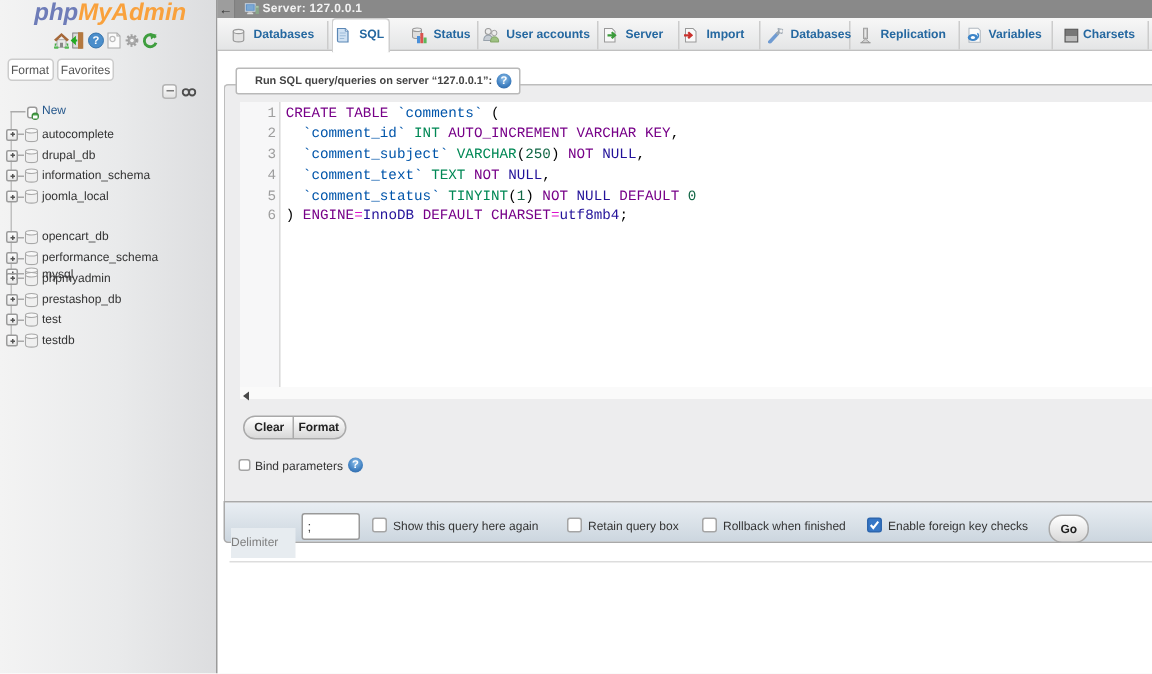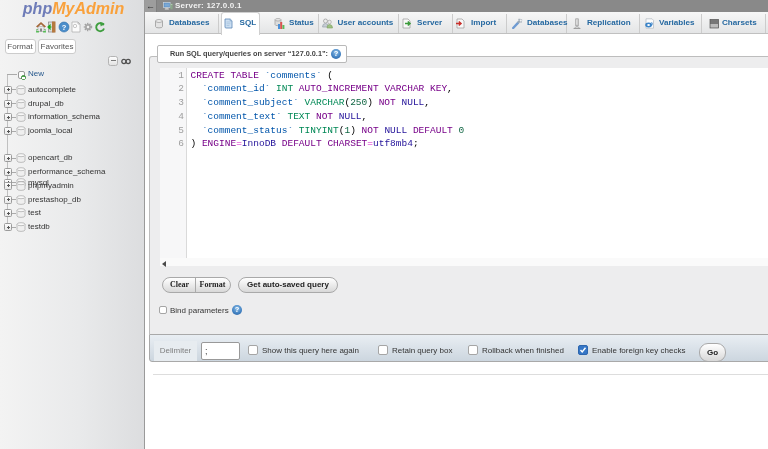--- a/index.html
+++ b/index.html
@@ -74,22 +74,22 @@
 .cblabel { position:absolute; font-size:8px; color:#333; white-space:nowrap; }
 
 
 .help { position:absolute; width:10px; height:10px; border-radius:50%;
   background:radial-gradient(circle at 50% 35%, #8ec0ea 0%, #3f7fc0 60%, #2a5f9e 100%);
   color:#fff; font-size:7.5px; font-weight:bold; text-align:center; line-height:10px; }
 
 
 #tblfoot { left:149px; top:334px; width:640px; height:28px;
   background:linear-gradient(#e9eef3,#ccd6df); border:1px solid #a9a9a9; border-radius:0 0 3px 3px; }
-#dlabel { left:4px; top:6px; width:43px; height:20px; background:#e7ecf0;
-  font-size:8px; color:#7f7f7f; text-align:center; line-height:20px; }
+#dlabel { left:4px; top:17px; width:43px; height:20px; background:#e7ecf0;
+  font-size:8px; color:#7f7f7f; text-align:left; line-height:20px; }
 #dinput { left:51px; top:7px; width:39px; height:18px; background:#fff;
   border:1px solid #999; border-radius:2px; font-size:9px; color:#444; line-height:16px; padding-left:3px; }
 #gobtn { left:549px; top:8px; width:27px; height:19px; border-radius:9px;
   background:linear-gradient(#ffffff,#d8d8d8); border:1px solid #a9a9a9;
   font-size:8px; font-weight:bold; color:#222; text-align:center; line-height:17px; }
 #hr { left:153px; top:374px; width:615px; height:1px; background:#ddd; }
 </style>
 </head>
 <body>
 <div id="stage">
@@ -404,24 +404,23 @@
     <div id="code"><span class="k">CREATE</span> <span class="k">TABLE</span> <span class="v">`comments`</span> (
   <span class="v">`comment_id`</span> <span class="t">INT</span> <span class="k">AUTO_INCREMENT</span> <span class="k">VARCHAR</span> <span class="k">KEY</span>,
   <span class="v">`comment_subject`</span> <span class="t">VARCHAR</span>(<span class="n">250</span>) <span class="k">NOT</span> <span class="a">NULL</span>,
   <span class="v">`comment_text`</span> <span class="t">TEXT</span> <span class="k">NOT</span> <span class="a">NULL</span>,
   <span class="v">`comment_status`</span> <span class="t">TINYINT</span>(<span class="n">1</span>) <span class="k">NOT</span> <span class="a">NULL</span> <span class="k">DEFAULT</span> <span class="n">0</span>
 ) <span class="k">ENGINE</span><span class="o">=</span><span class="a">InnoDB</span> <span class="k">DEFAULT</span> <span class="k">CHARSET</span><span class="o">=</span><span class="a">utf8mb4</span>;</div>
     <div id="htrack" class="abs"></div>
     <div id="harrow" class="abs"></div>
   </div>
 
-  <div class="pill" style="left:162px;top:276.5px;width:69px;font-family:Liberation Serif, serif;">
+  <div class="pill" style="left:162px;top:276.5px;width:69px;">
     <span class="pcell" style="width:32px;border-right:1px solid #aaa;">Clear</span><span class="pcell" style="width:33px;">Format</span>
   </div>
-  <div class="pill" style="left:238px;top:276.5px;width:100px;line-height:14px;">Get auto-saved query</div>
 
   <div class="cb" style="left:159px;top:305.5px;width:8px;height:8px;"></div>
   <div class="cblabel" style="left:170px;top:306px;">Bind parameters</div>
   <div class="help" style="left:232px;top:305px;">?</div>
 
   <div id="tblfoot" class="abs">
     <div id="dlabel" class="abs">Delimiter</div>
     <div id="dinput" class="abs">;</div>
     <div class="cb" style="left:98px;top:10px;"></div>
     <div class="cblabel" style="left:112px;top:11px;">Show this query here again</div>

